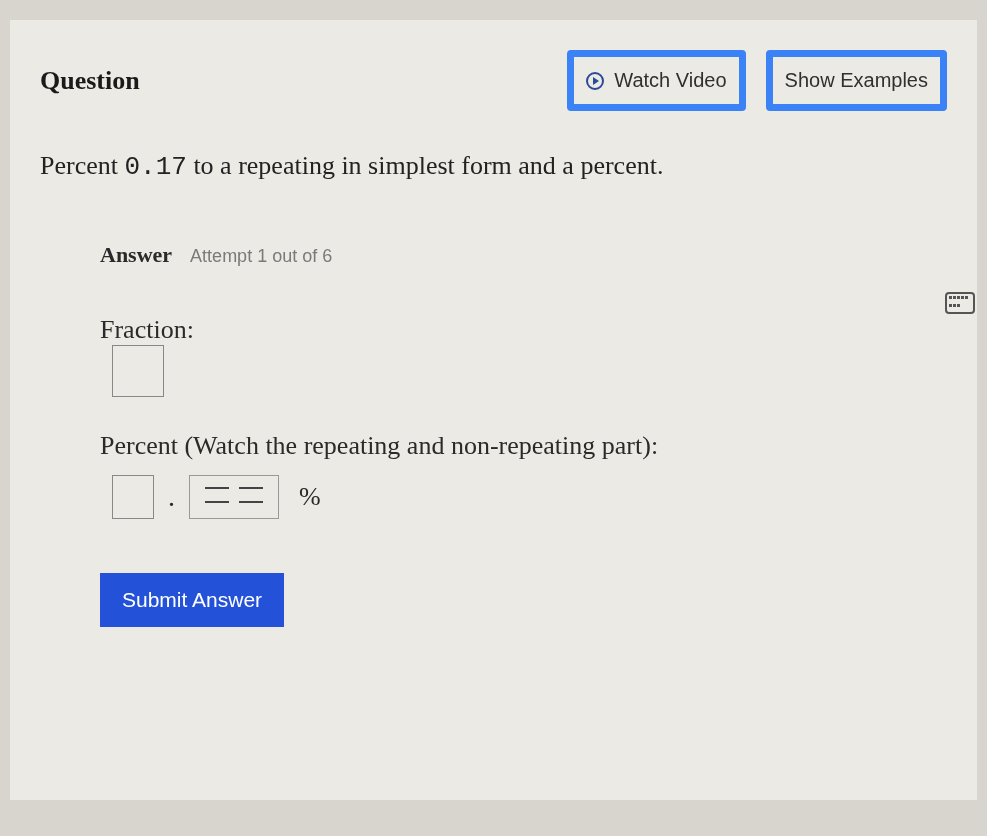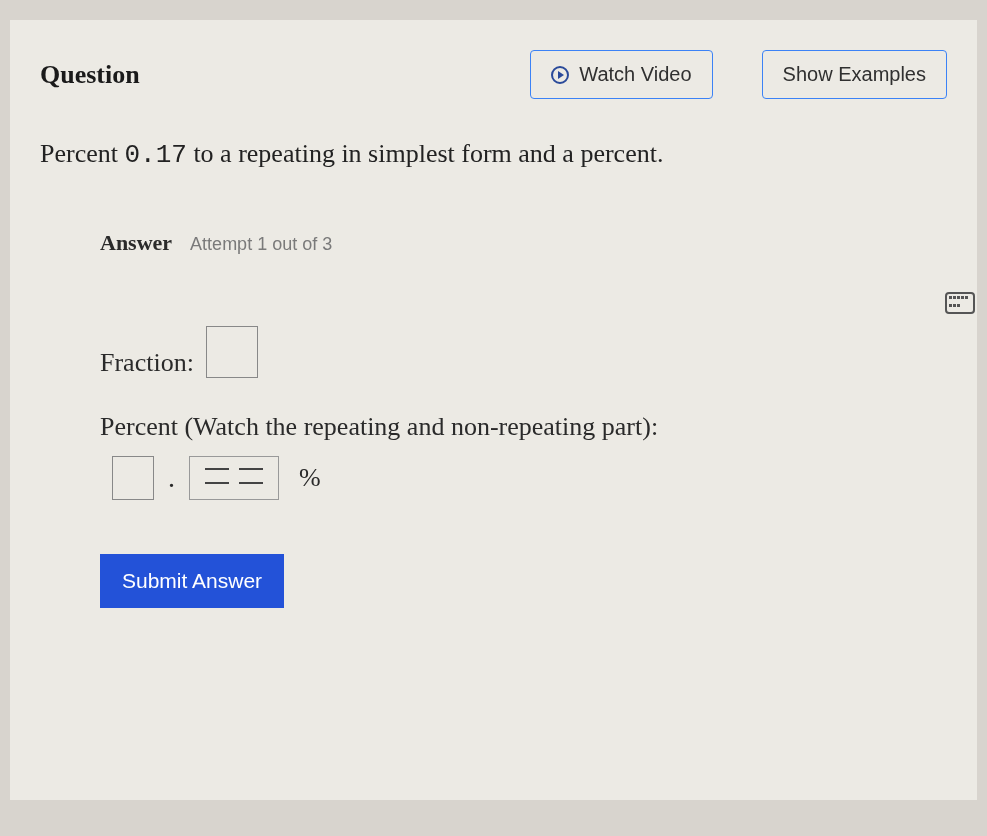--- a/index.html
+++ b/index.html
@@ -15,34 +15,33 @@
   background: #eceae4;
   margin: 20px 10px;
   padding: 30px 30px 60px 30px;
   min-height: 780px;
   position: relative;
 }
 .header-row {
   display: flex;
   align-items: center;
   margin-bottom: 40px;
-  gap: 29px;
 }
 .question-label {
   font-family: Georgia, serif;
   font-size: 26px;
   font-weight: bold;
   color: #1a1a1a;
 }
 .spacer { flex: 1; }
 .btn-outline {
   background: #eceae4;
-  border: 1px solid #3b82f6;
+  border: 7px solid #3b82f6;
   border-radius: 4px;
-  padding: 12px 20px;
+  padding: 12px 12px;
   font-family: -apple-system, 'Segoe UI', Arial, sans-serif;
   font-size: 20px;
   color: #303030;
   margin-left: 20px;
   display: inline-flex;
   align-items: center;
   cursor: pointer;
 }
 .play-icon {
   width: 18px;
@@ -69,21 +68,21 @@
   margin-bottom: 60px;
 }
 .prompt .num { font-family: Liberation Mono, monospace; }
 .answer-block {
   padding-left: 60px;
 }
 .answer-header {
   display: flex;
   align-items: baseline;
   gap: 18px;
-  margin-bottom: 70px;
+  margin-bottom: 47px;
 }
 .answer-label {
   font-family: Georgia, serif;
   font-size: 22px;
   font-weight: bold;
 }
 .attempt {
   font-family: -apple-system, 'Segoe UI', Arial, sans-serif;
   font-size: 18px;
   color: #7a7a7a;
@@ -101,24 +100,25 @@
   flex-wrap: wrap;
   padding: 2px;
   gap: 1px;
   cursor: pointer;
 }
 .keyboard-aside span {
   width: 3px; height: 3px; background: #555;
 }
 .row {
   display: flex;
-  align-items: flex-end;
+  align-items: flex-start;
   font-family: Georgia, serif;
   font-size: 26px;
   margin-bottom: 34px;
+  flex-direction: column;
 }
 .box-input {
   width: 52px;
   height: 52px;
   border: 1px solid #888;
   background: #eceae4;
   margin-left: 12px;
 }
 .box-input.small {
   width: 42px;
@@ -197,21 +197,21 @@
       <span></span>
       <span></span>
       <span></span>
       <span></span>
       <span></span>
   </div>
 
   <div class="answer-block">
     <div class="answer-header">
       <div class="answer-label">Answer</div>
-      <div class="attempt">Attempt 1 out of 3</div>
+      <div class="attempt">Attempt 1 out of 6</div>
     </div>
 
     <div class="row">
       <span>Fraction:</span>
       <div class="box-input"></div>
     </div>
 
     <div class="row" style="margin-bottom:14px;">
       <span>Percent (Watch the repeating and non-repeating part):</span>
     </div>

